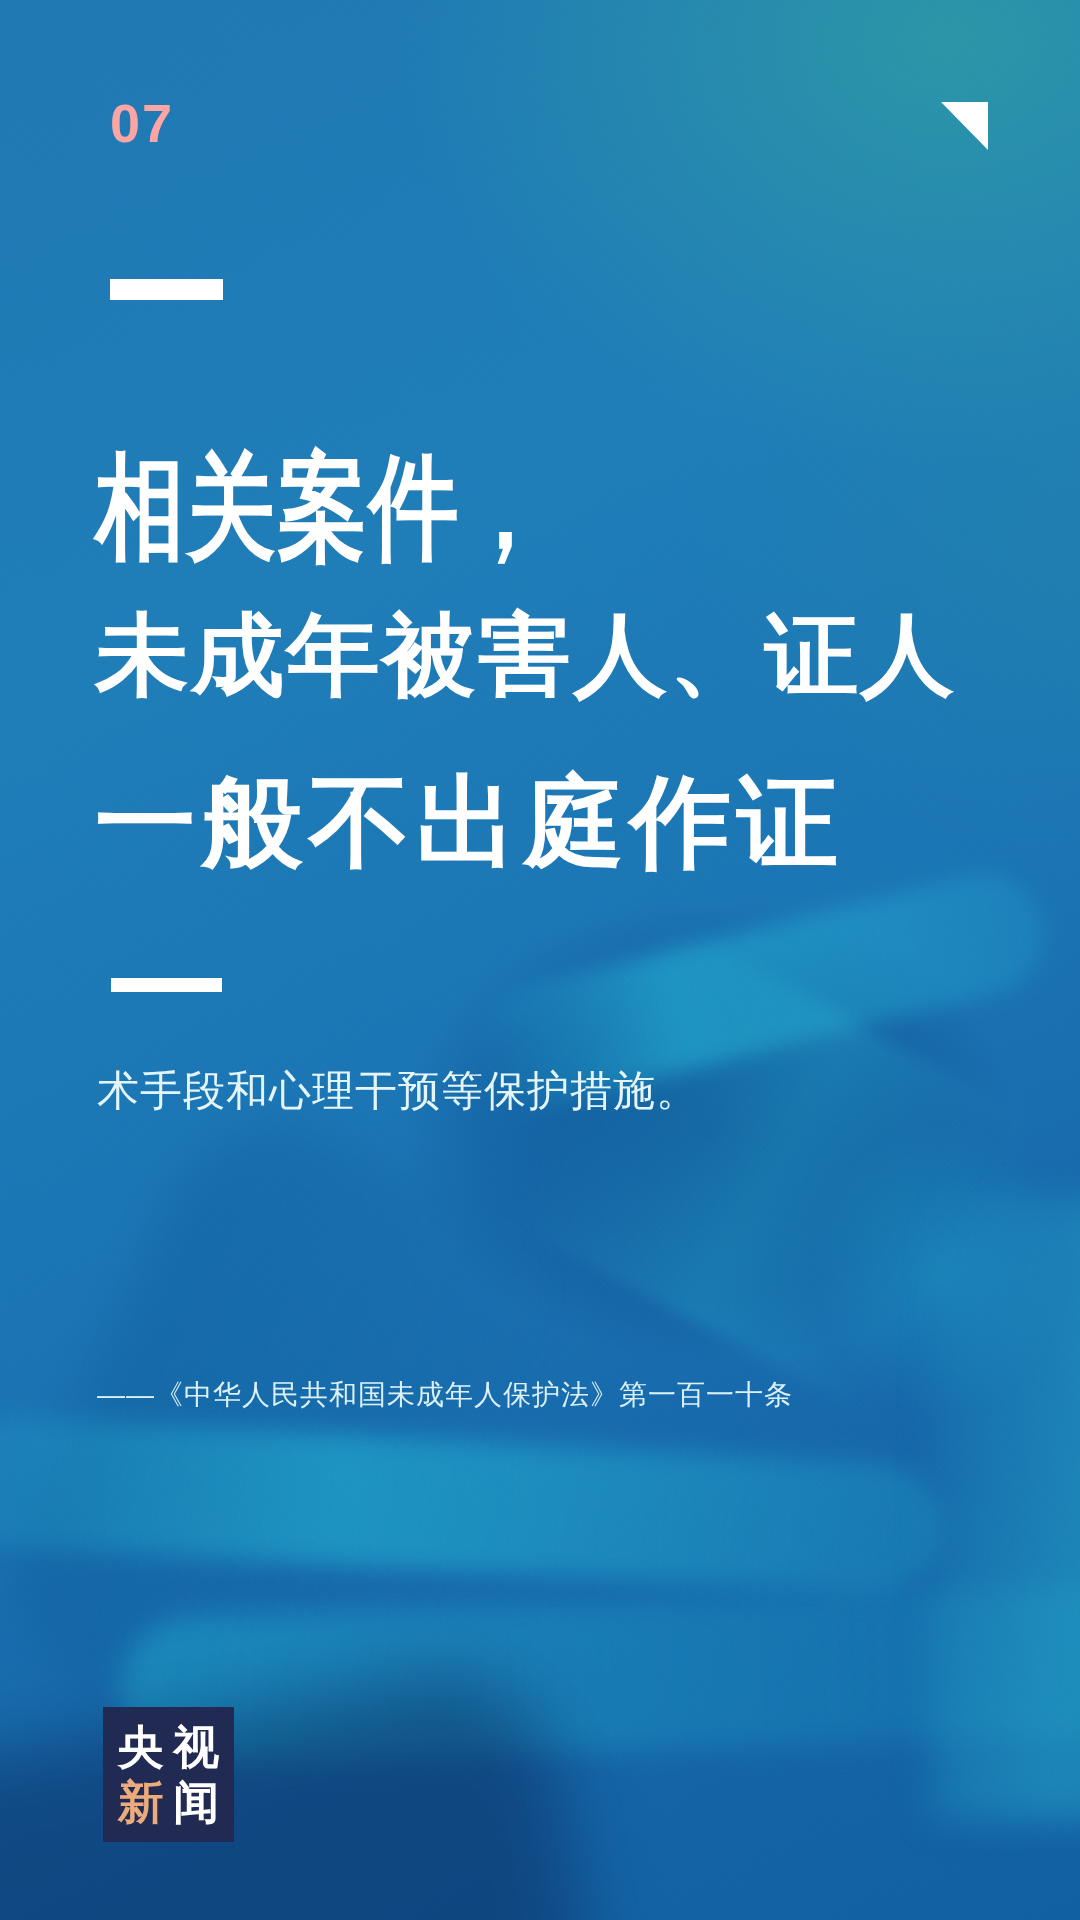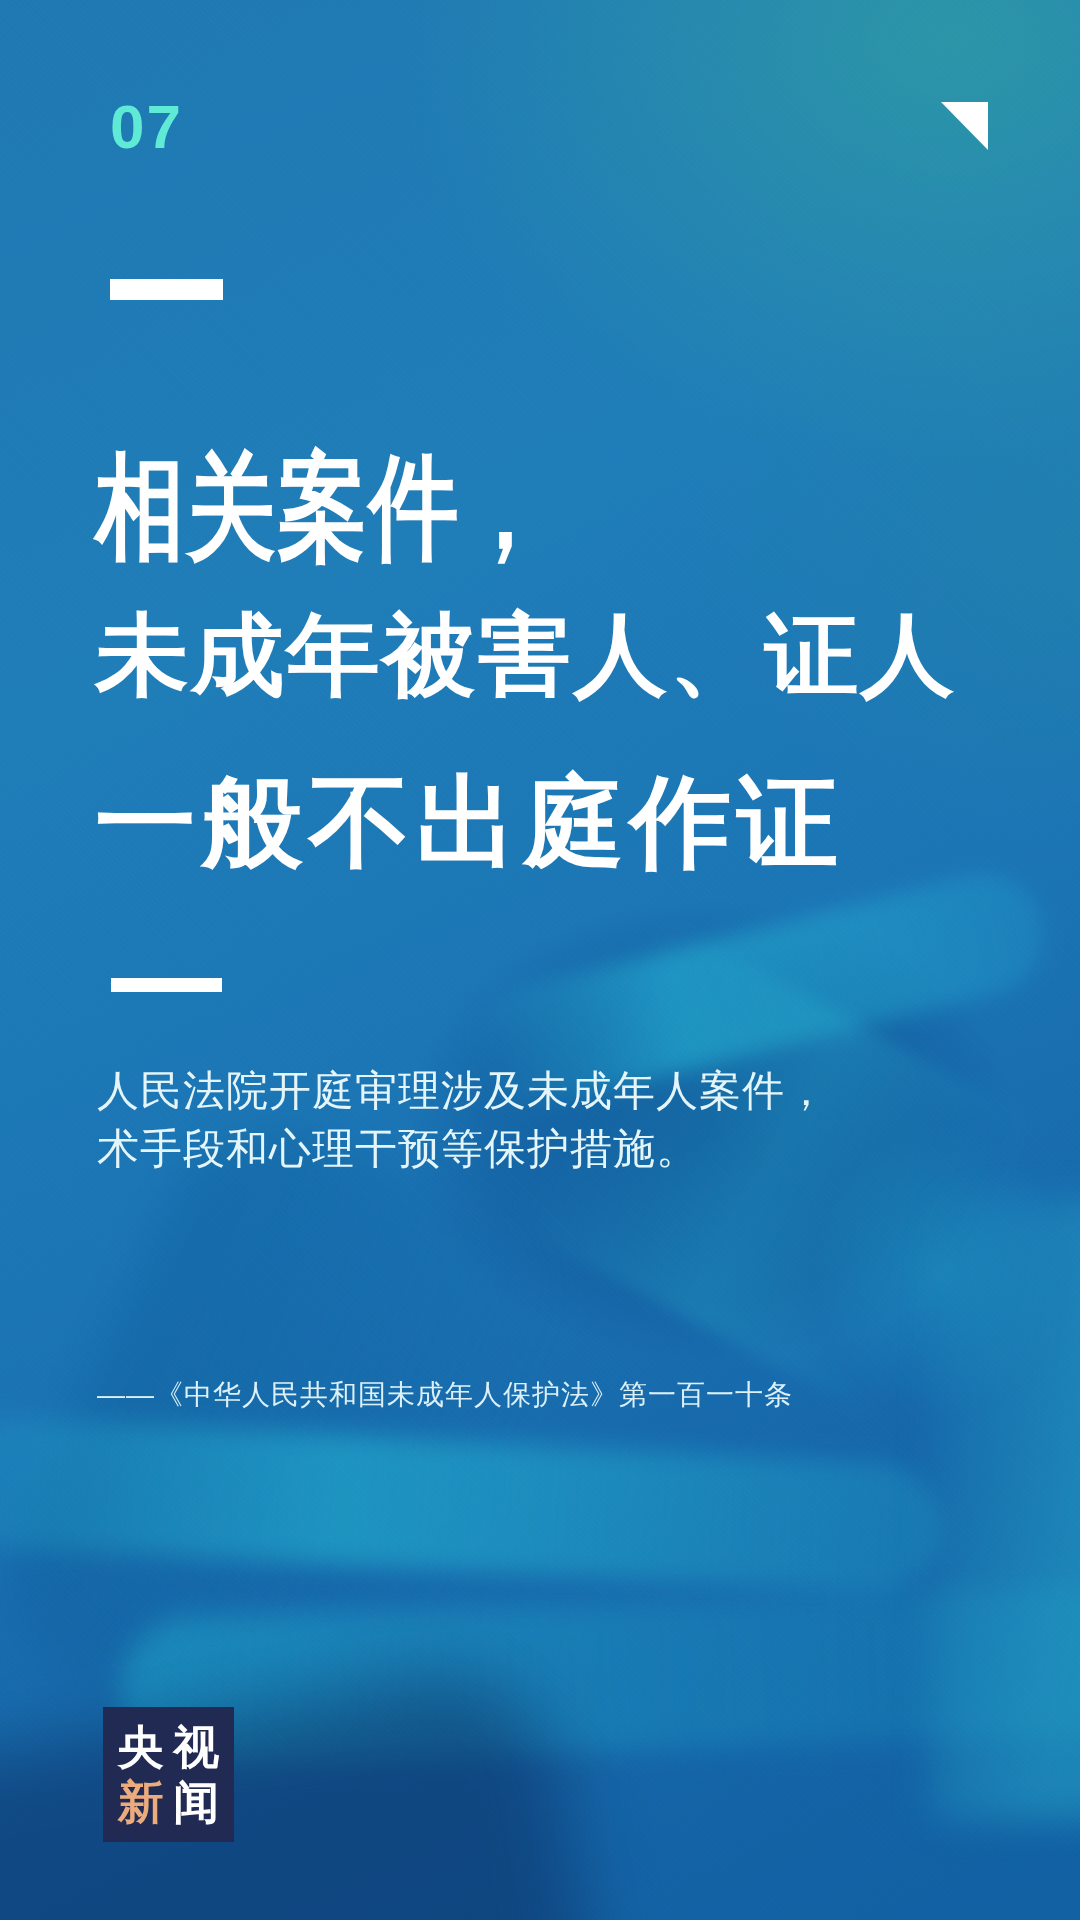--- a/index.html
+++ b/index.html
@@ -62,21 +62,21 @@
   }
   .shape-dark-bottom{
     left:-180px;top:1720px;width:760px;height:420px;border-radius:120px;
     transform:rotate(-10deg);filter:blur(36px);
     background:rgba(9,42,92,.5);
   }
   
   .fg{position:absolute;z-index:5;}
   .index-number{
     left:110px;top:96px;
-    color:#5eead4;font-size:62px;font-weight:700;line-height:1;letter-spacing:2px;
+    color:#fca5a5;font-size:54px;font-weight:700;line-height:1;letter-spacing:2px;
   }
   .corner-triangle{
     left:941px;top:102px;width:47px;height:48px;
     background:#ffffff;
     clip-path:polygon(0 0,100% 0,100% 100%);
   }
   .index-underline{
     left:110px;top:279px;width:113px;height:21px;background:#ffffff;
   }
   .title-line{
@@ -129,21 +129,20 @@
   <div class="fg corner-triangle"></div>
   <div class="fg index-underline"></div>
 
   <div class="fg title-line title-line-1">相关案件，</div>
   <div class="fg title-line title-line-2">未成年被害人、证人</div>
   <div class="fg title-line title-line-3">一般不出庭作证</div>
 
   <div class="fg section-divider"></div>
 
   <div class="fg body-paragraph">
-    <div>人民法院开庭审理涉及未成年人案件，</div>
     <div>术手段和心理干预等保护措施。</div>
   </div>
 
   <div class="fg citation">——《中华人民共和国未成年人保护法》第一百一十条</div>
 
   <div class="fg logo-box">
     <span class="logo-char">央</span>
     <span class="logo-char">视</span>
     <span class="logo-char logo-char-accent">新</span>
     <span class="logo-char">闻</span>

